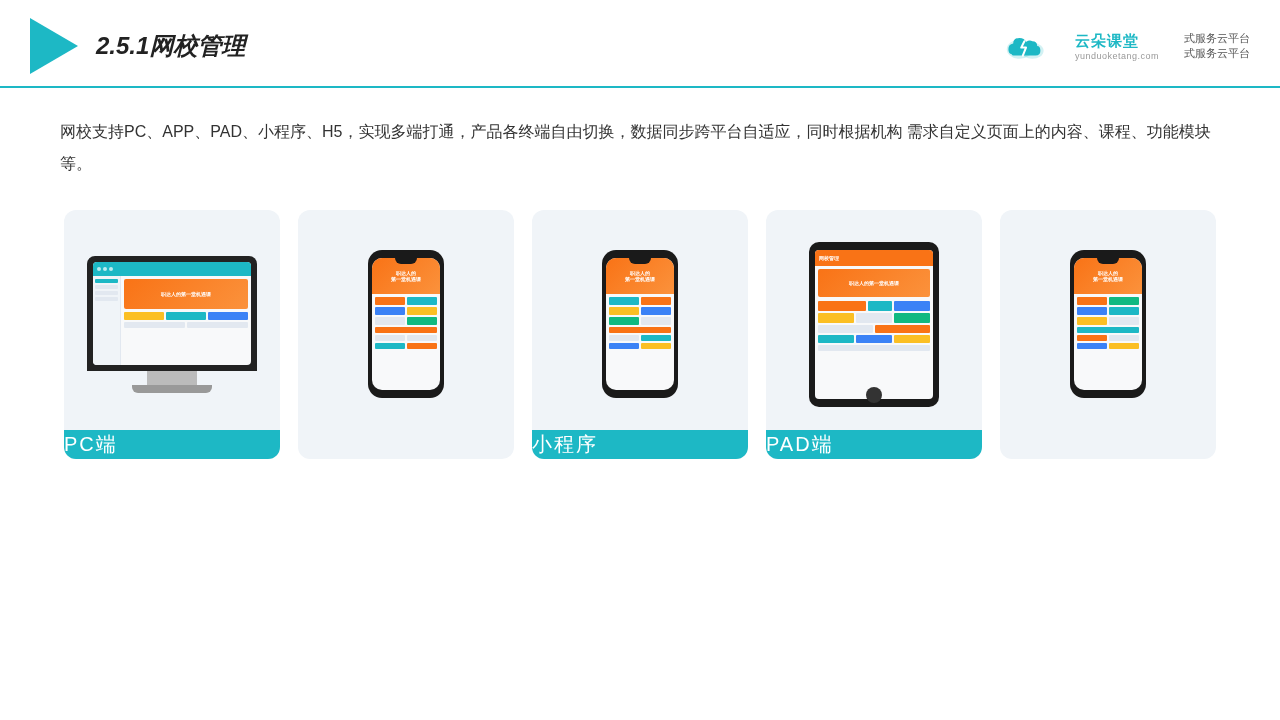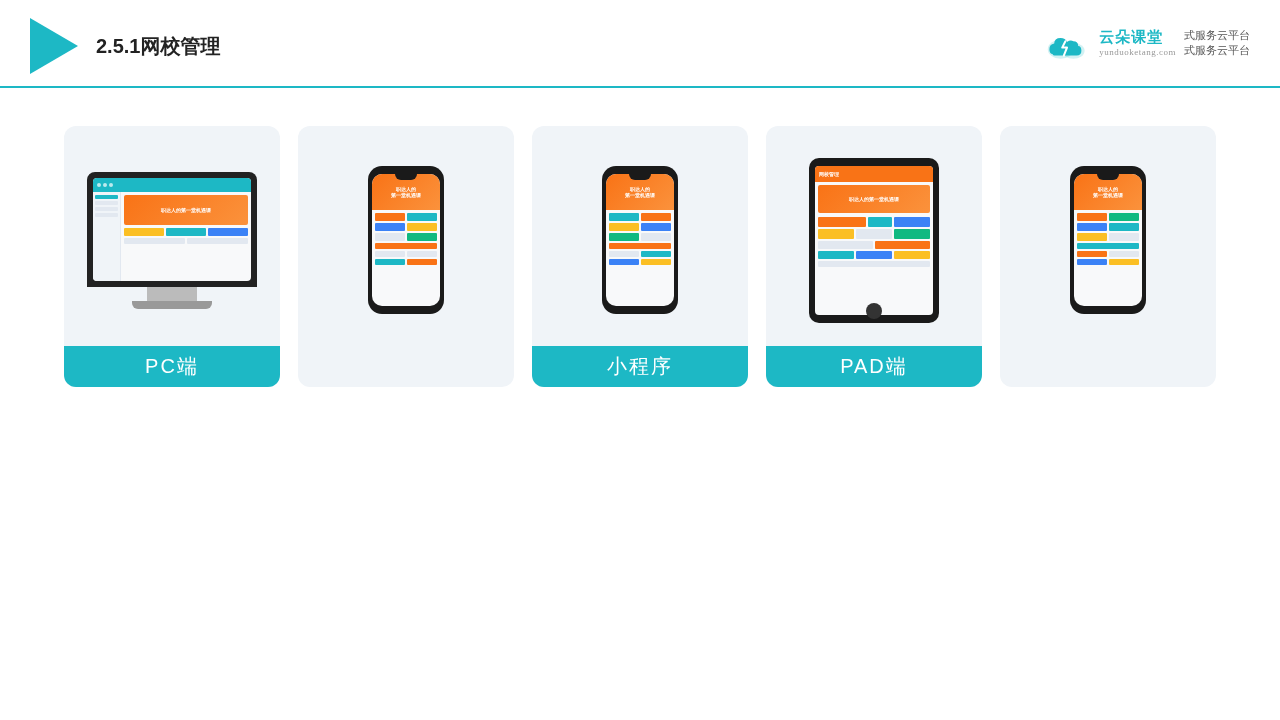--- a/index.html
+++ b/index.html
@@ -26,33 +26,34 @@
       gap: 18px;
     }
     .logo-triangle {
       width: 0;
       height: 0;
       border-top: 28px solid transparent;
       border-bottom: 28px solid transparent;
       border-left: 48px solid #1db8c5;
     }
     .page-title {
-      font-size: 20px;
+      font-size: 24px;
       font-weight: 600;
       color: #222;
+      font-style: italic;
     }
     .header-right {
       display: flex;
       align-items: center;
       gap: 10px;
     }
     .brand-logo {
       display: flex;
-      gap: 8px;
-      font-family: Liberation Serif, serif;
+      align-items: center;
+      gap: 25px;
     }
     .cloud-svg {
       width: 48px;
       height: 36px;
     }
     .brand-text-block {
       display: flex;
       flex-direction: column;
       align-items: flex-start;
     }
@@ -107,24 +108,23 @@
       height: 220px;
       display: flex;
       align-items: center;
       justify-content: center;
       padding: 16px 12px 8px 12px;
     }
     .card-label {
       width: 100%;
       background: #1db8c5;
       color: #fff;
-      text-align: center;
       font-size: 20px;
       font-weight: 500;
-      padding: 7px 0;
+      padding: 1px 0;
       letter-spacing: 2px;
     }
 
     
     
     .pc-monitor {
       display: flex;
       flex-direction: column;
       align-items: center;
     }
@@ -331,20 +331,22 @@
       </div>
       <div class="brand-slogan">
         <div>式服务云平台</div>
         <div>式服务云平台</div>
       </div>
     </div>
   </div>
 </div>
 
 <div class="main">
+  <p class="description">网校支持PC、APP、PAD、小程序、H5，实现多端打通，产品各终端自由切换，数据同步跨平台自适应，同时根据机构
+需求自定义页面上的内容、课程、功能模块等。</p>
 
   <div class="cards-container">
 
     <div class="card">
       <div class="card-image-area">
         <div class="pc-monitor">
           <div class="monitor-frame">
             <div class="monitor-screen">
               <div class="monitor-screen-inner">
                 <div class="monitor-topbar">

